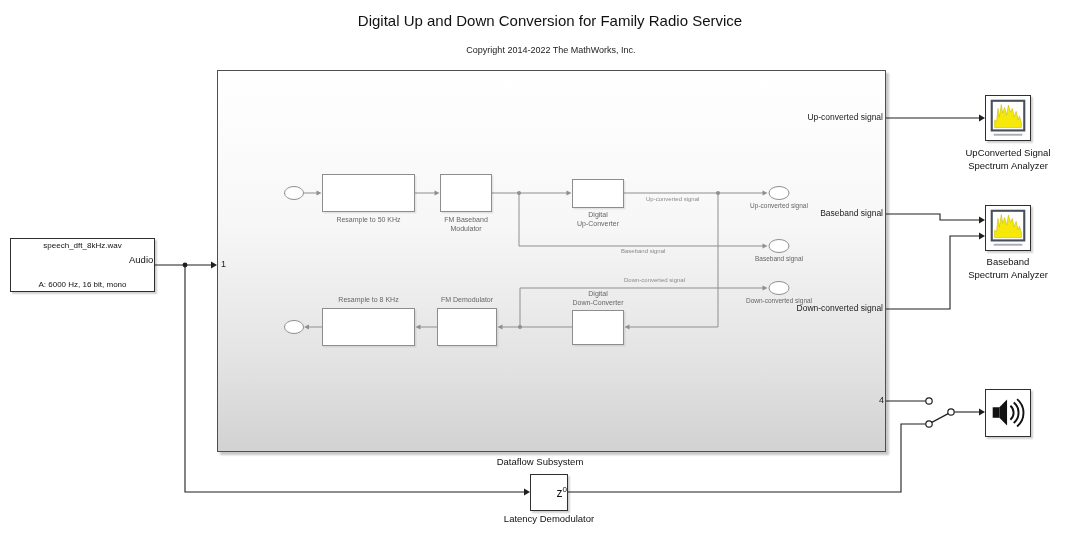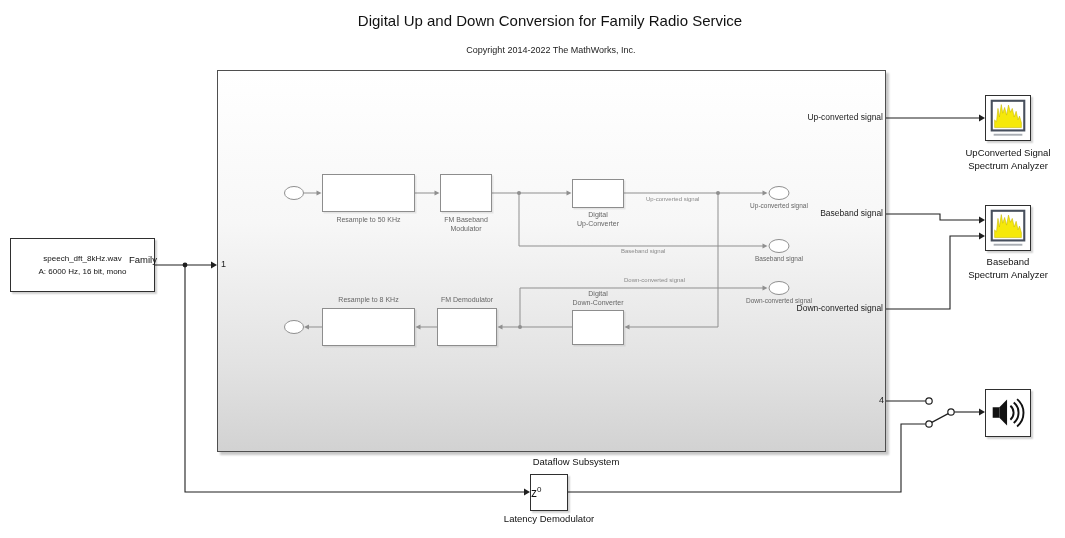--- a/index.html
+++ b/index.html
@@ -28,21 +28,21 @@
          font-size:8px; color:#111; text-align:center; line-height:13px; }
 
   .inner-blk { position:absolute; background:#ffffff; border:1px solid #8d8d8d;
          box-shadow:1.5px 1.5px 0 rgba(0,0,0,0.08); }
   .inner-name { position:absolute; font-size:7px; color:#666; text-align:center;
          line-height:9px; white-space:nowrap; }
   .wire-lbl { position:absolute; font-size:6px; color:#8a8a8a; white-space:nowrap; }
   .oval-lbl { position:absolute; font-size:6.5px; color:#666; text-align:center; white-space:nowrap; }
 
   .scope { display:flex; align-items:center; justify-content:center; }
-  .latency { display:flex; align-items:center; justify-content:flex-start;
+  .latency { display:flex; align-items:center; justify-content:flex-end;
              font-size:12px; color:#111; }
   .latency sup { font-size:8px; }
 
   svg.wires { position:absolute; left:0; top:0; pointer-events:none; }
 </style>
 </head>
 <body>
 
 <div class="canvas">
 
@@ -148,27 +148,27 @@
   <div class="oval-lbl" style="left:734px;top:202px;width:90px;">Up-converted signal</div>
   <div class="oval-lbl" style="left:734px;top:255px;width:90px;">Baseband signal</div>
   <div class="oval-lbl" style="left:734px;top:297px;width:90px;">Down-converted signal</div>
 
   <div class="port-label" style="left:633px;top:112px;width:250px;">Up-converted signal</div>
   <div class="port-label" style="left:633px;top:208px;width:250px;">Baseband signal</div>
   <div class="port-label" style="left:633px;top:303px;width:250px;">Down-converted signal</div>
   <div class="port-num" style="left:221px;top:259px;">1</div>
   <div class="port-num" style="left:860px;top:395px;width:24px;text-align:right;">4</div>
 
-  <div class="lbl" style="left:476px;top:456px;width:200px;">Dataflow Subsystem</div>
-
-  <div class="blk src" style="left:10px;top:238px;width:145px;height:54px;">
+  <div class="lbl" style="left:440px;top:456px;width:200px;">Dataflow Subsystem</div>
+
+  <div class="blk src" style="left:10px;top:238px;width:145px;height:54px;justify-content:space-between;">
     <div>speech_dft_8kHz.wav</div>
     <div>A: 6000 Hz, 16 bit, mono</div>
   </div>
-  <div class="siglabel" style="left:129px;top:254px;">Family</div>
+  <div class="siglabel" style="left:129px;top:254px;">Audio</div>
 
   <div class="blk scope" style="left:985px;top:95px;width:46px;height:46px;">
     <svg width="44" height="44" viewBox="0 0 46 46">
       <rect x="6" y="5" width="34" height="31" fill="#ffffff" stroke="#474f5d" stroke-width="2.2"></rect>
       <polygon points="9,33 9,25 11,27 12.5,13 14,22 16,9 17.5,18 19.5,12 21.5,20 23.5,9.5 25.5,17 27.5,13 29.5,22 31.5,16 33.5,25 35,21 37,28 37,33" fill="#f6e90a" stroke="#c9b900" stroke-width="0.6"></polygon>
       <line x1="8" y1="40.5" x2="38" y2="40.5" stroke="#a9adb3" stroke-width="2"></line>
     </svg>
   </div>
   <div class="lbl" style="left:948px;top:147px;width:120px;">
     <div>UpConverted Signal</div>

